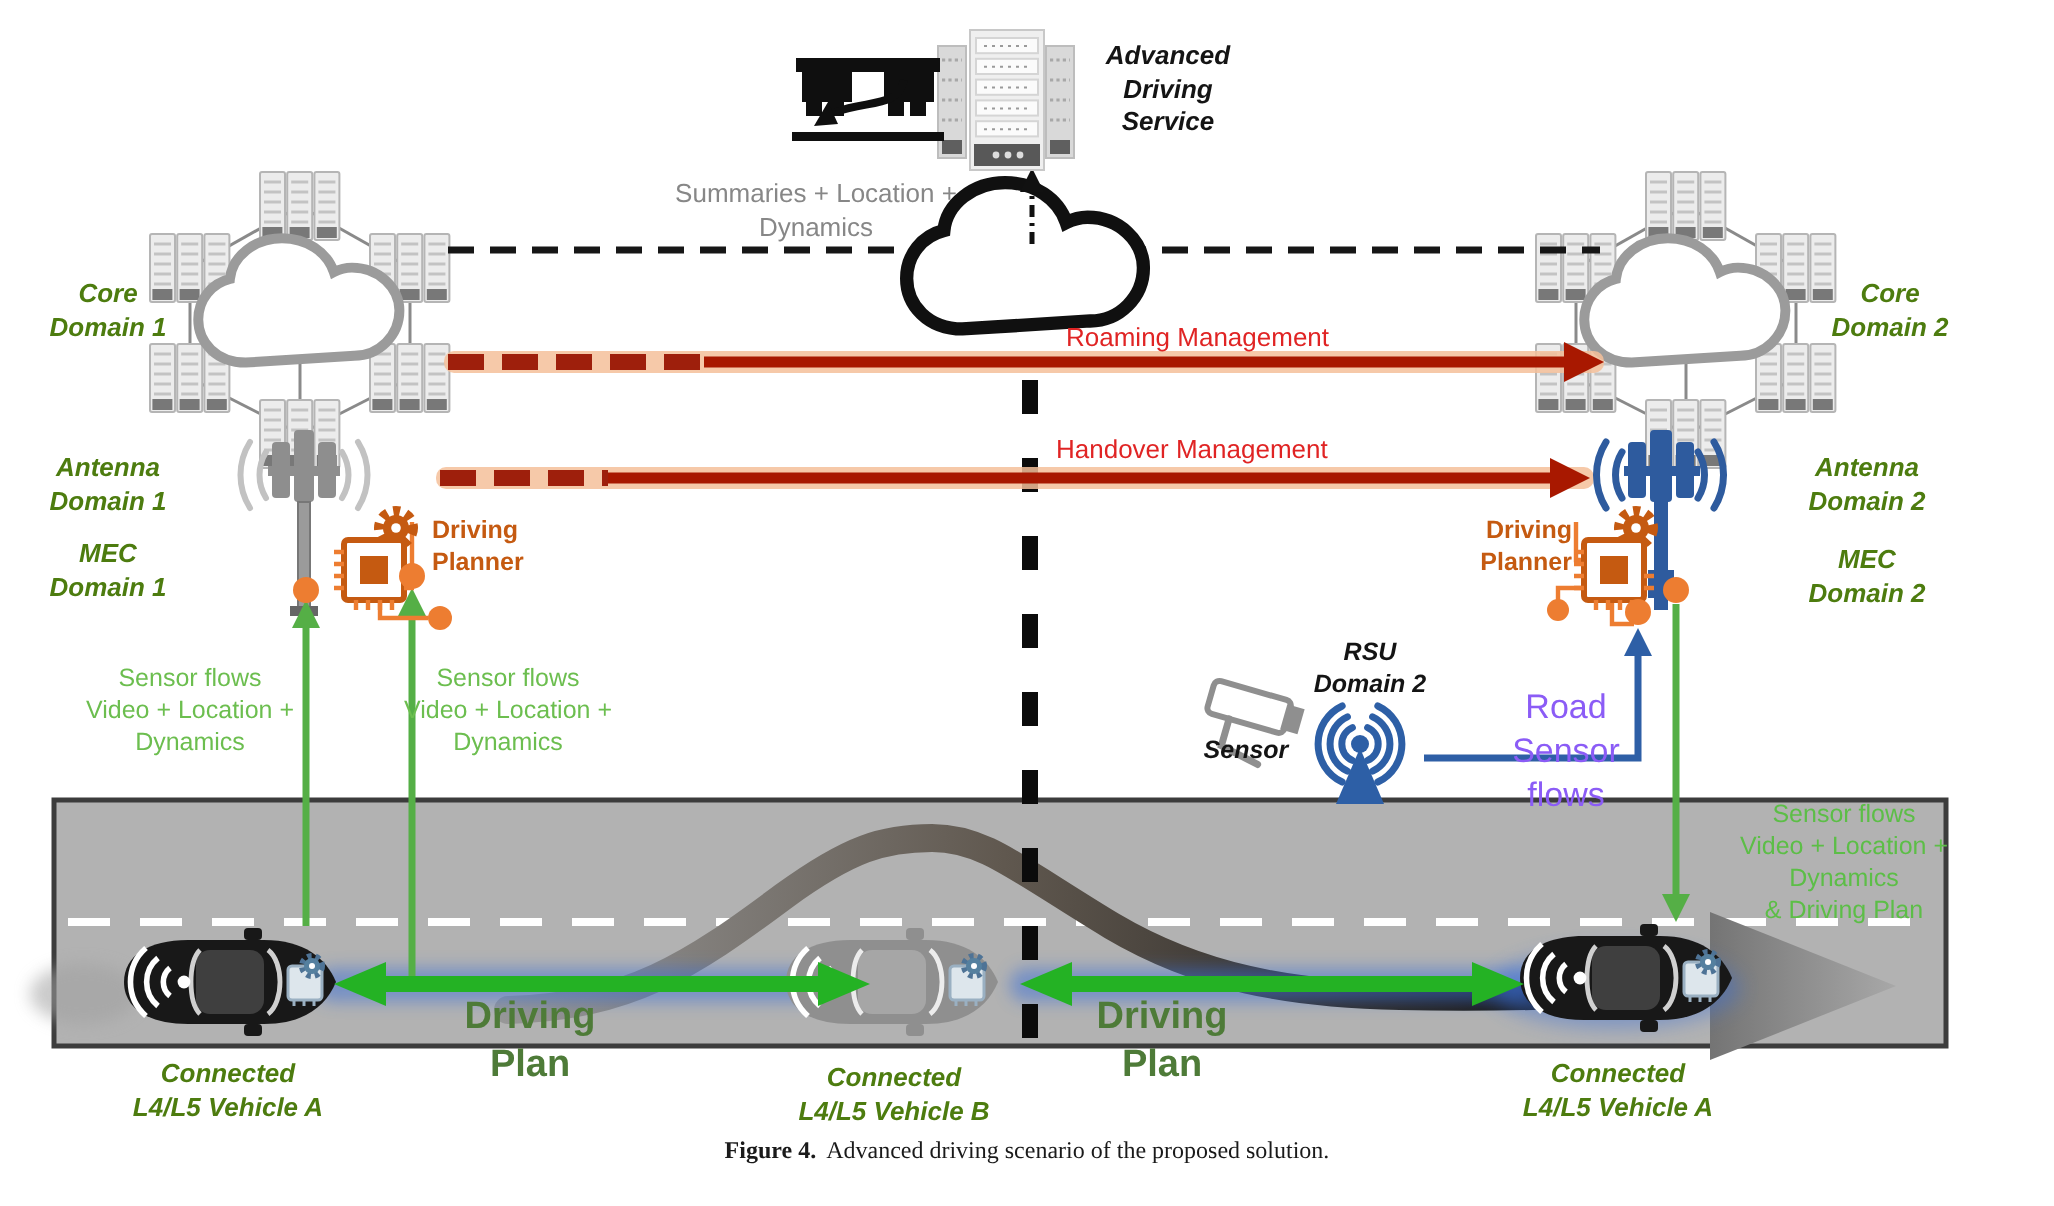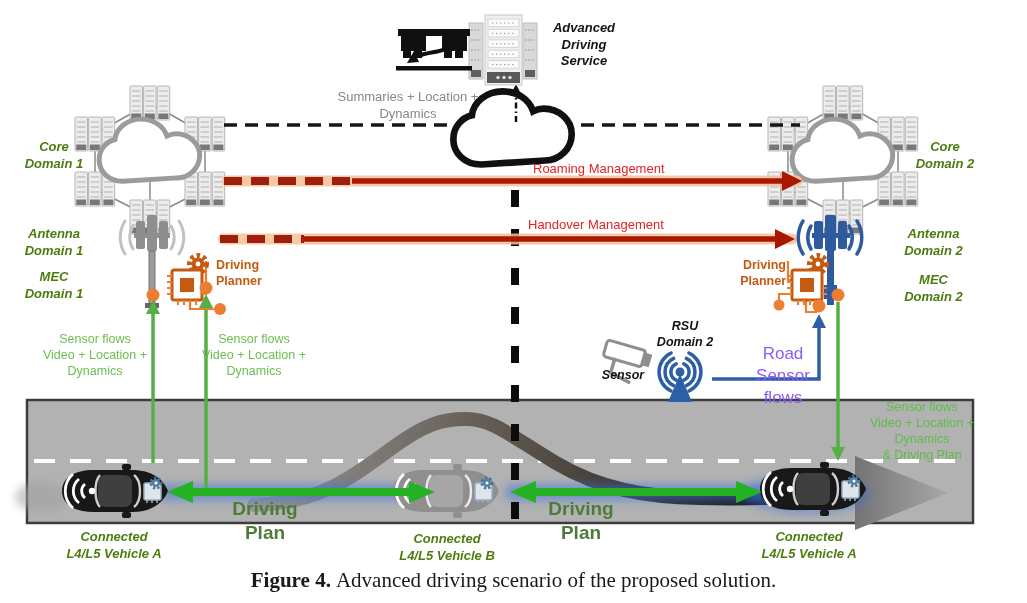--- a/index.html
+++ b/index.html
@@ -11,21 +11,21 @@
   .blackb{color:#141414;font-weight:bold;font-style:italic;font-size:13px;}
   .red{color:#E02424;font-size:13px;font-weight:400;}
   .orange{color:#C55A11;font-weight:bold;font-size:12.5px;}
   .green{color:#6CBE4F;font-size:12.5px;}
   .green-bright{color:#5CBE47;font-size:12.5px;}
   .dgreen{color:#4E7B38;font-size:19px;font-weight:bold;}
   .blue{color:#8b5cf6;font-size:17px;}
   .gray{color:#878787;font-size:13px;}
   .tc{text-align:center;} .tr{text-align:right;}
   #caption{position:absolute;left:0;top:568px;width:1027px;text-align:center;z-index:5;
-           font-family:"Liberation Serif",serif;font-size:21px;color:#1a1a1a;}
+           font-family:"Liberation Serif",serif;font-size:12px;color:#1a1a1a;}
   #caption .cap-bold{font-weight:bold;}
   #caption .cap-text{margin-left:5px;}
 </style>
 </head>
 <body>
 
 <div id="canvas">
 
 <svg id="diagram-svg" width="1027" height="603" viewBox="0 0 1027 603">
   <defs>

